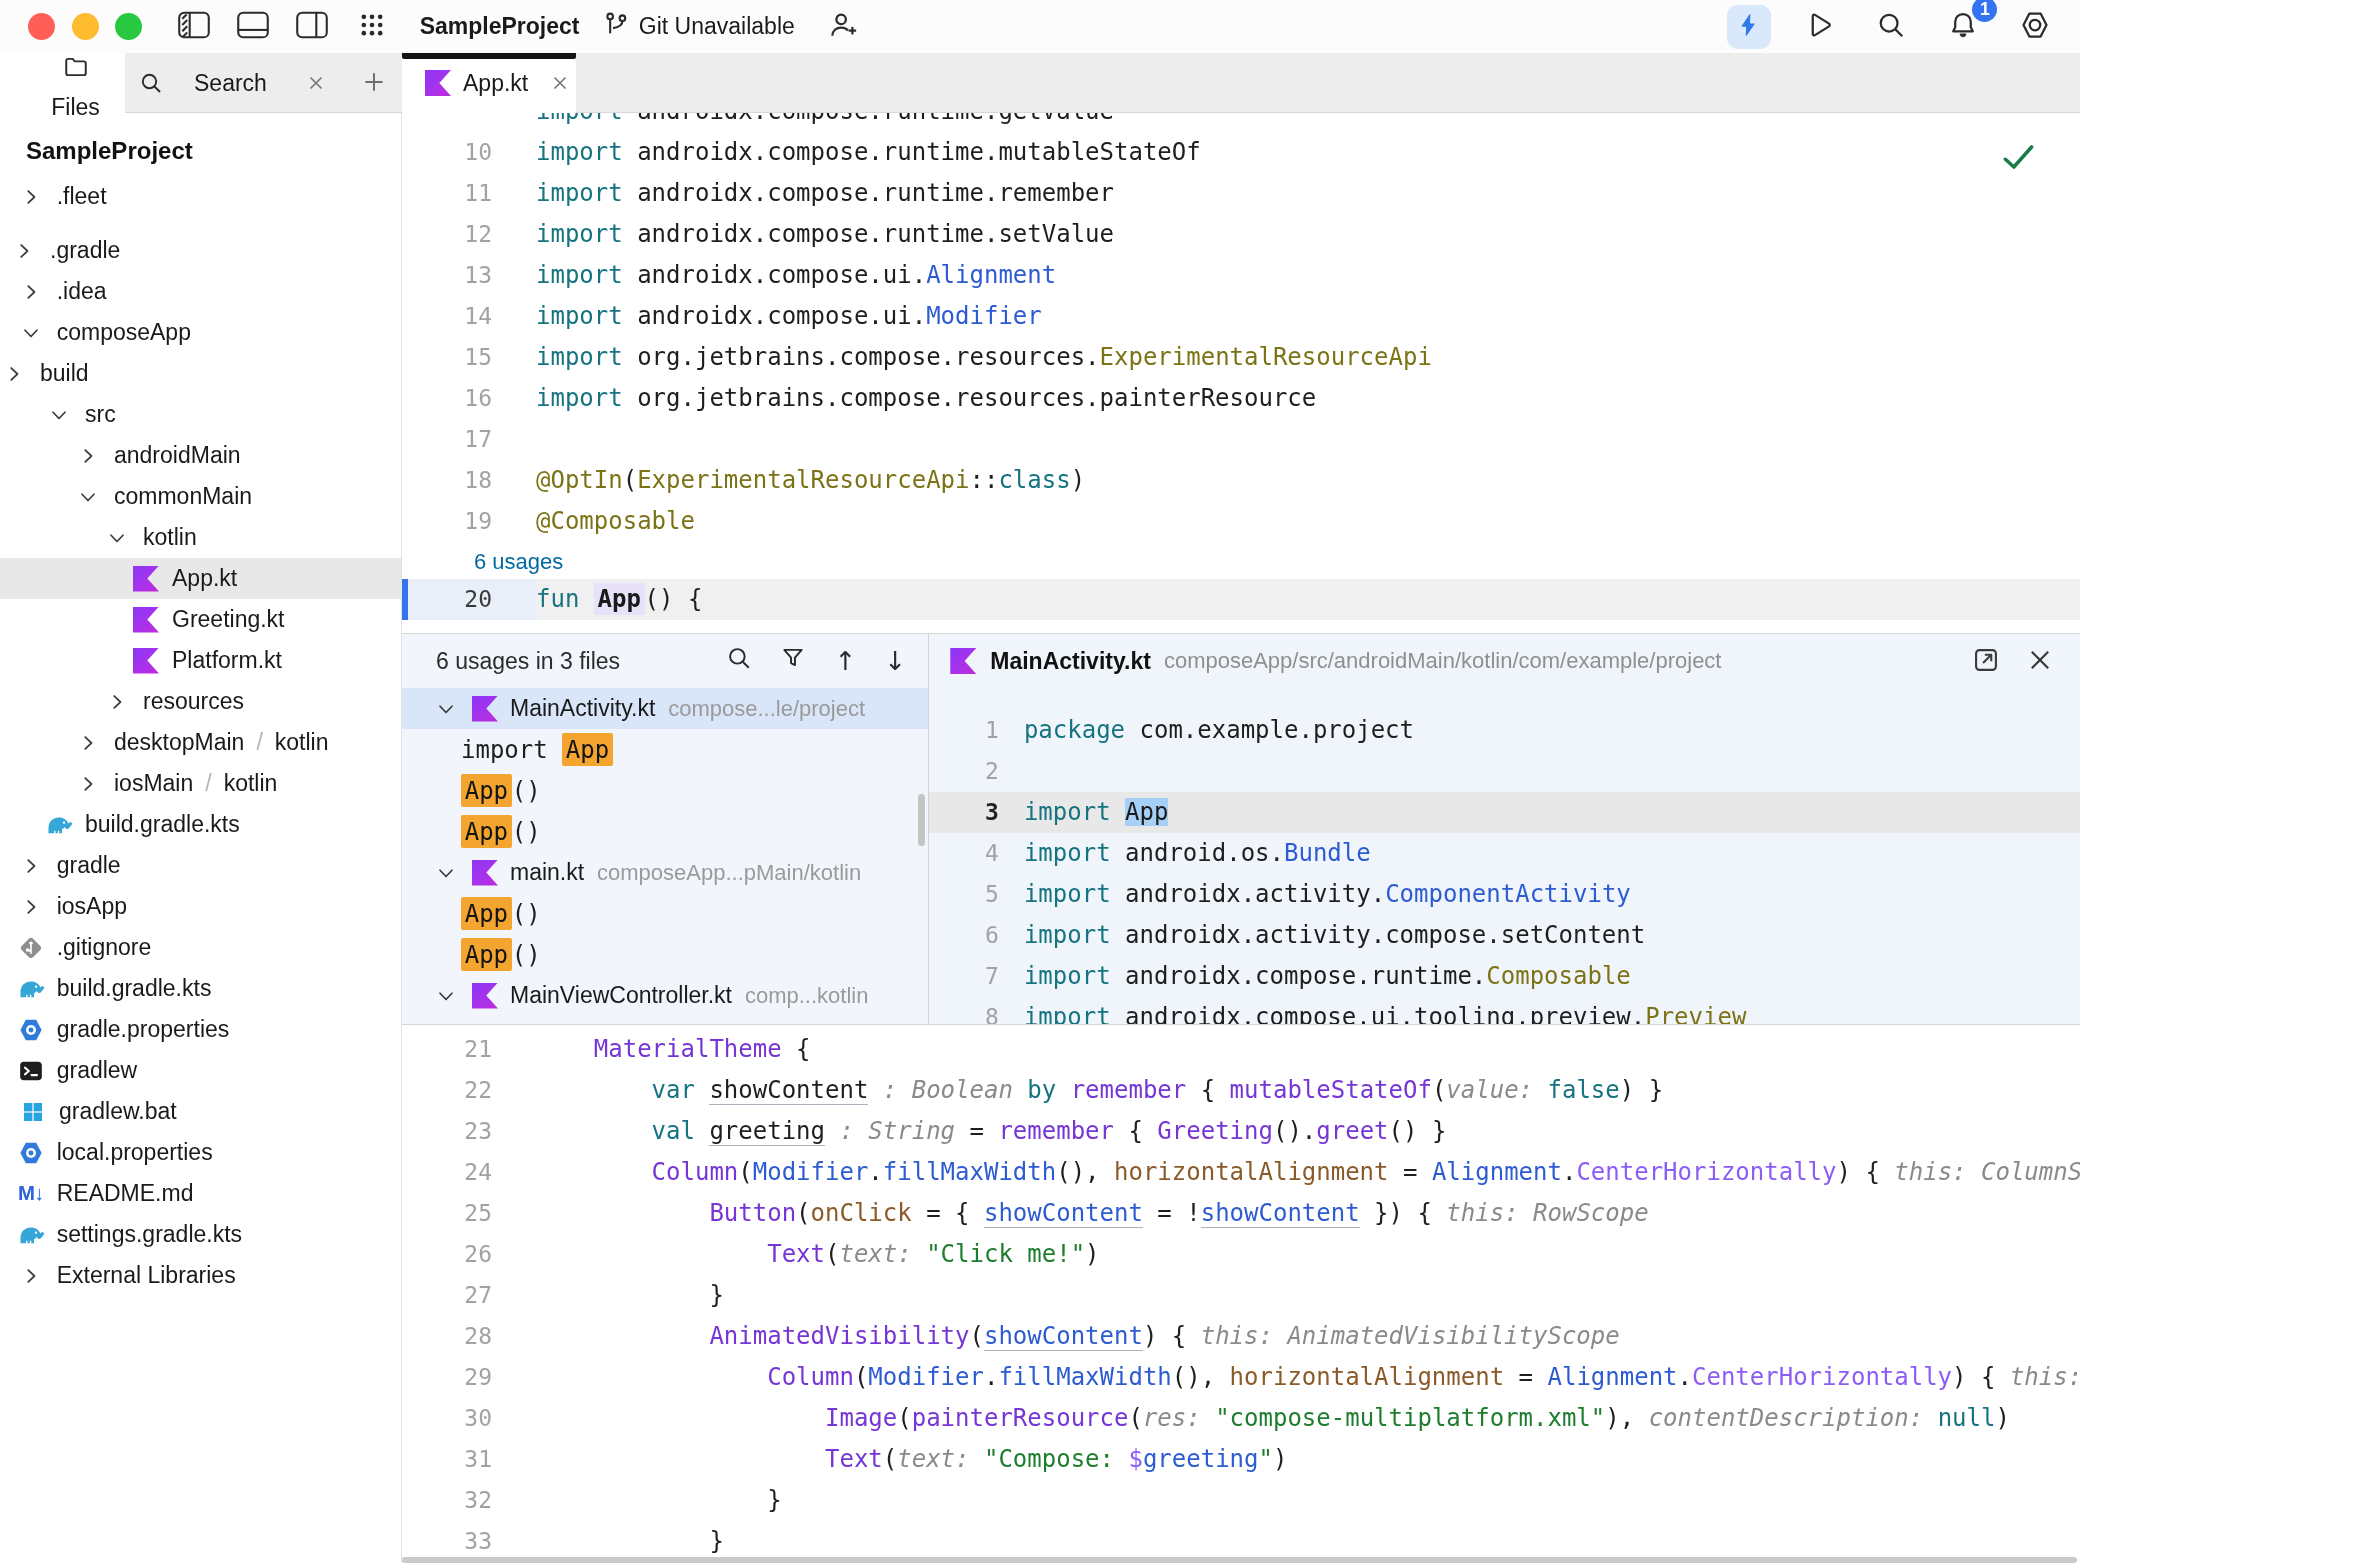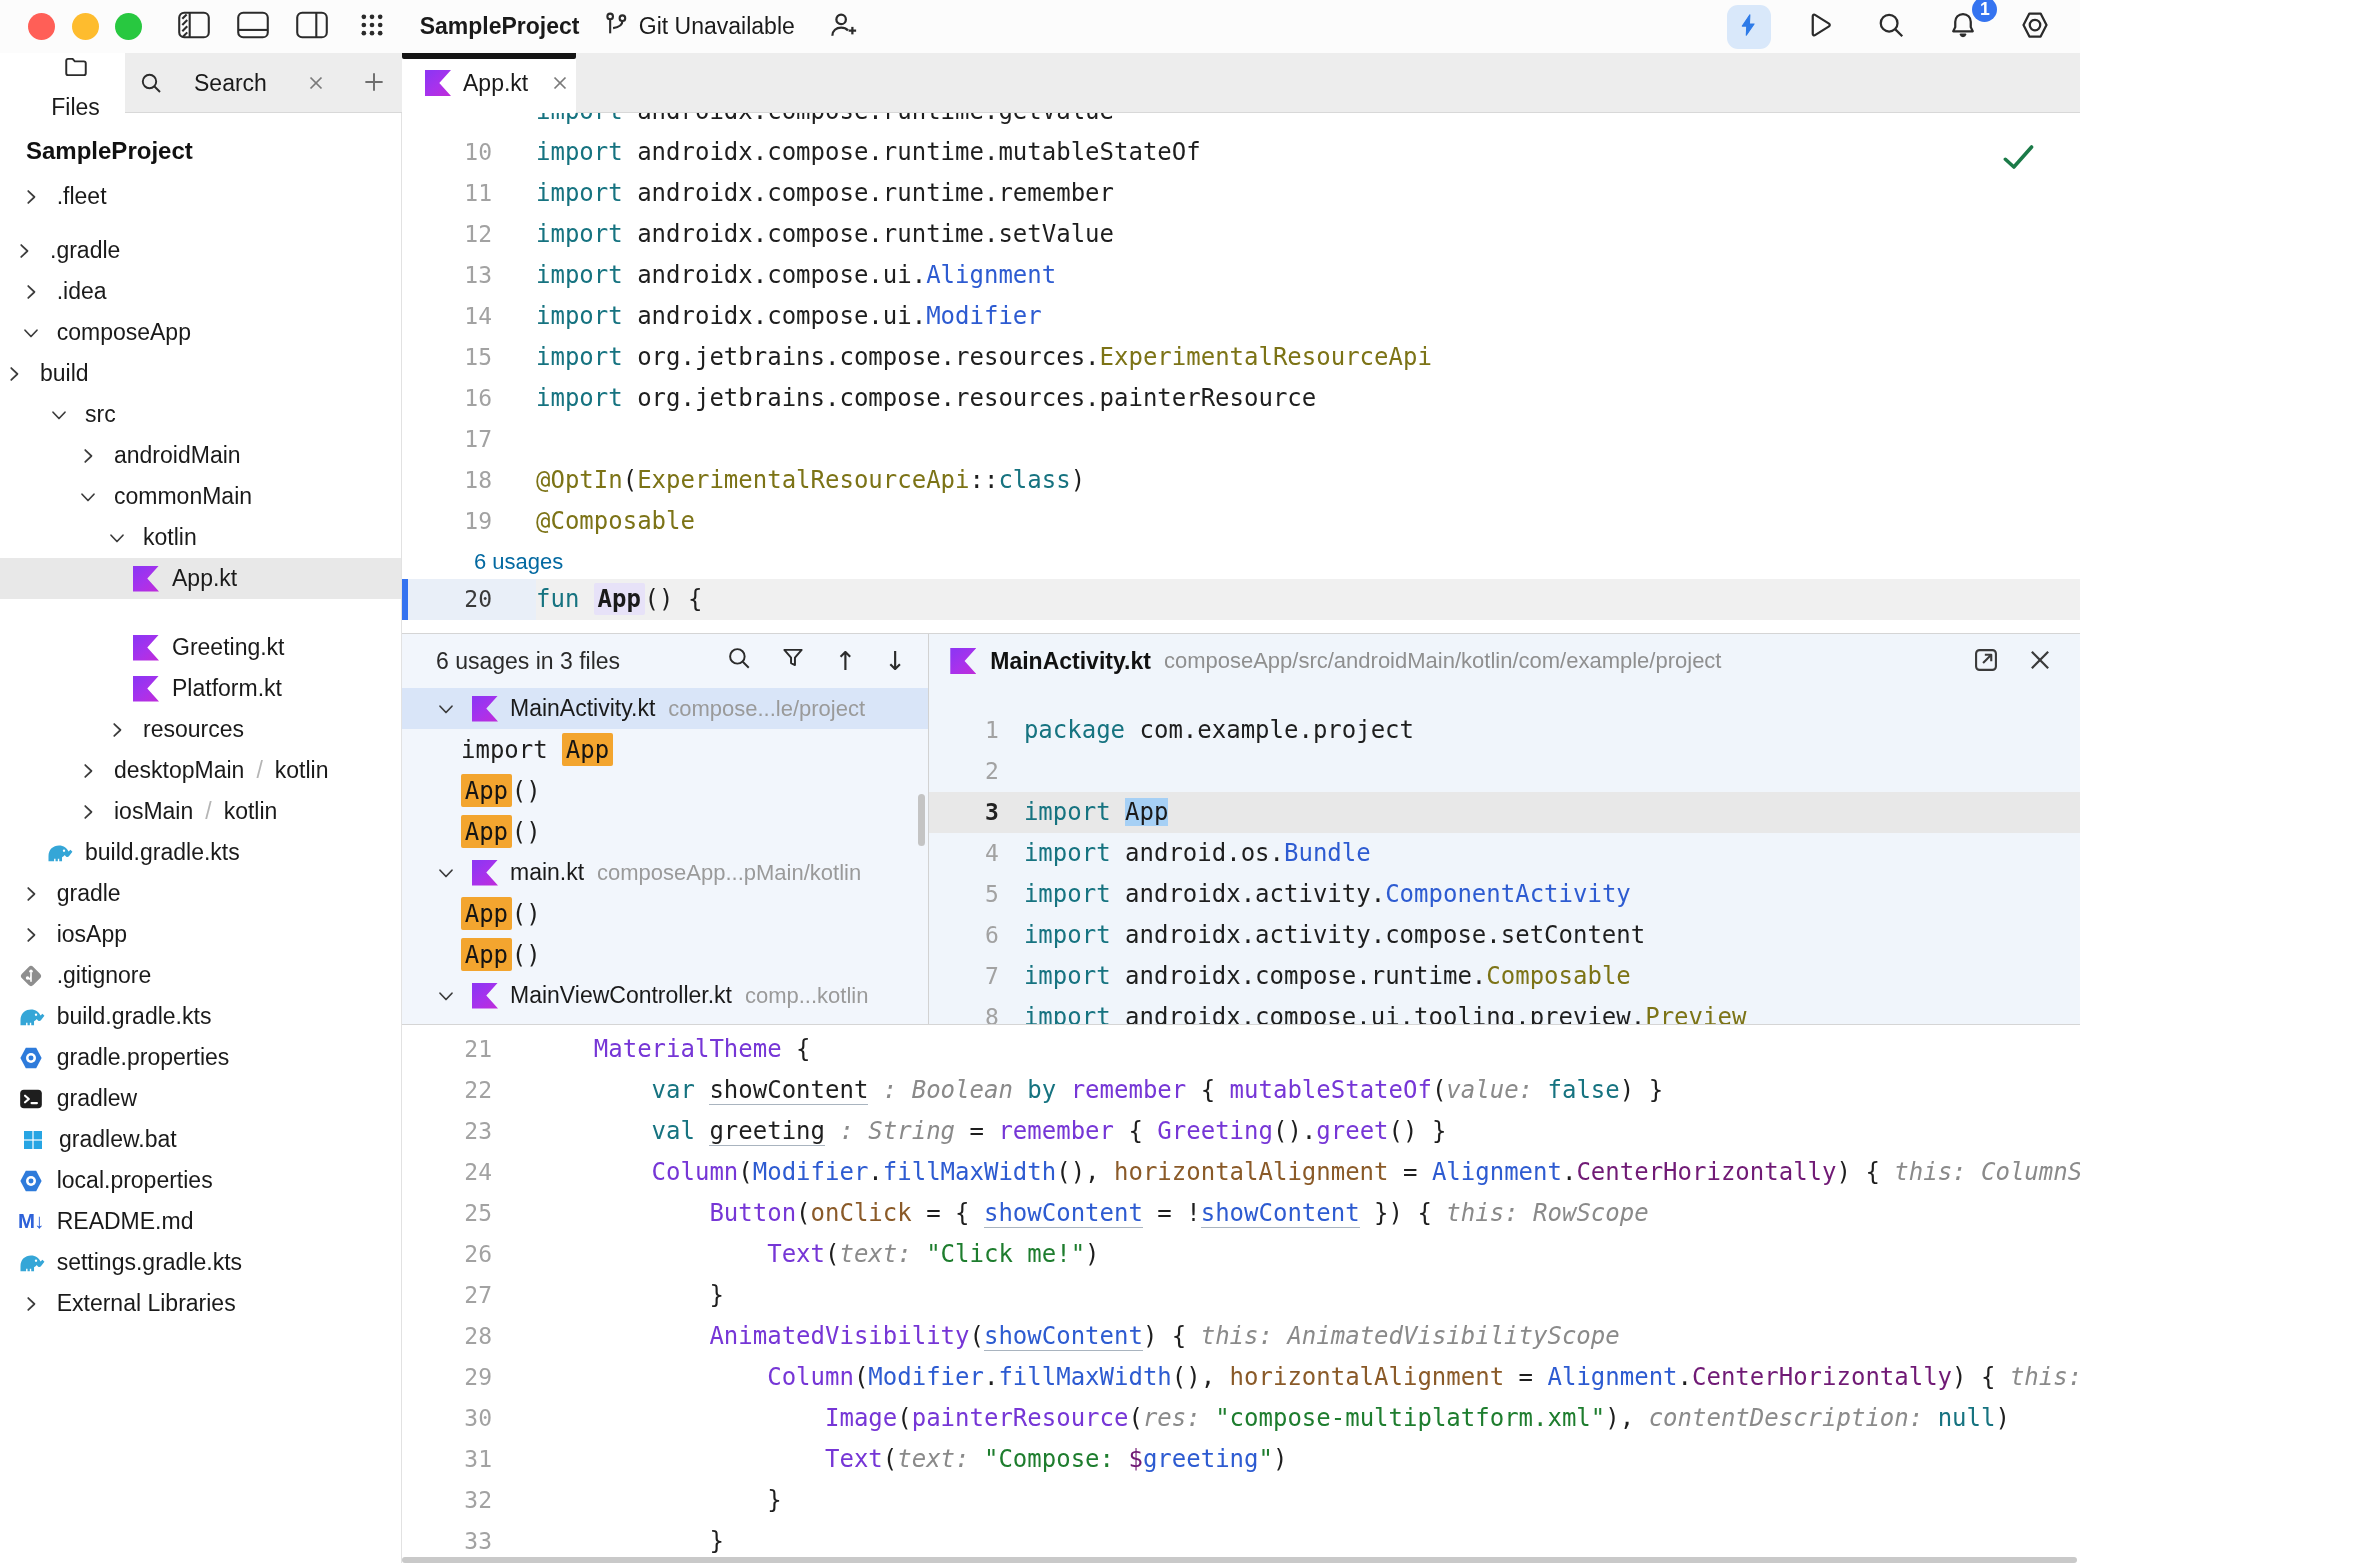--- a/index.html
+++ b/index.html
@@ -58,21 +58,21 @@
   .lnum { position:absolute; left:0; top:0; width:90px; text-align:right; color:#A2A2A2; font-size:23px; font-family:"DejaVu Sans Mono", monospace; }
   .lcode { display:block; margin-left:134px; position:relative; z-index:1; }
   .hintrow { height:37px; line-height:39px; margin-left:72px; color:#0369a1; font-size:22px; font-family:"Liberation Sans", sans-serif; }
   .cur-ed { background:#F0F0F0; }
   .cur-ed .gut-tint { position:absolute; left:0; top:0; width:134px; height:100%; background:#E9EFF8; }
   .cur-ed .caret-bar { position:absolute; left:0; top:0; width:5.6px; height:100%; background:#3573F0; z-index:3; }
   .cur-ed .lnum { color:#3A3A3A; }
   .check-wrap { position:absolute; right:43px; top:28px; }
 
   .tk-kw{ color:#167380; } .tk-cls{ color:#2D5BD1; } .tk-ann{ color:#7C7316; }
-  .tk-fn{ color:#7636D6; } .tk-param{ color:#8A5A28; } .tk-prop{ color:#701a75; }
+  .tk-fn{ color:#7636D6; } .tk-param{ color:#8A5A28; } .tk-prop{ color:#8b5cf6; }
   .tk-str{ color:#1E7D2E; } .tk-pl{ color:#1E1E1E; } .tk-ref{ color:#2D5BD1; }
   .tk-hint{ color:#8A8A8A; font-style:italic; }
   .tk-varu{ color:#2D5BD1; border-bottom:1.9px solid #A9B4BF; }
   .tk-decl{ color:#1E1E1E; border-bottom:1.9px solid #A9B4BF; }
   .tk-hlapp{ background:#E7E2F8; font-weight:700; border-radius:1.9px; padding:1.9px 3.7px; }
   .tk-sel{ background:#A6D0F5; }
   .tk-hl{ background:#F3A52F; border-radius:1.9px; padding:2.8px 3.7px; color:#141414; }
 
   
   .usages { position:absolute; left:402px; top:633px; right:0; height:392px; display:flex;
@@ -320,21 +320,21 @@
             </svg>
           </span>
           <span class="tlabel">kotlin</span>
         </div>
         <div class="trow selected" style="padding-left: 132px;">
           <span class="icw">
             <span class="ic-kotlin"></span>
           </span>
           <span class="tlabel">App.kt</span>
         </div>
-        <div class="trow" style="padding-left: 132px; margin-top: 28px;">
+        <div class="trow" style="padding-left: 132px;">
           <span class="icw">
             <span class="ic-kotlin"></span>
           </span>
           <span class="tlabel">Greeting.kt</span>
         </div>
         <div class="trow" style="padding-left: 132px;">
           <span class="icw">
             <span class="ic-kotlin"></span>
           </span>
           <span class="tlabel">Platform.kt</span>

